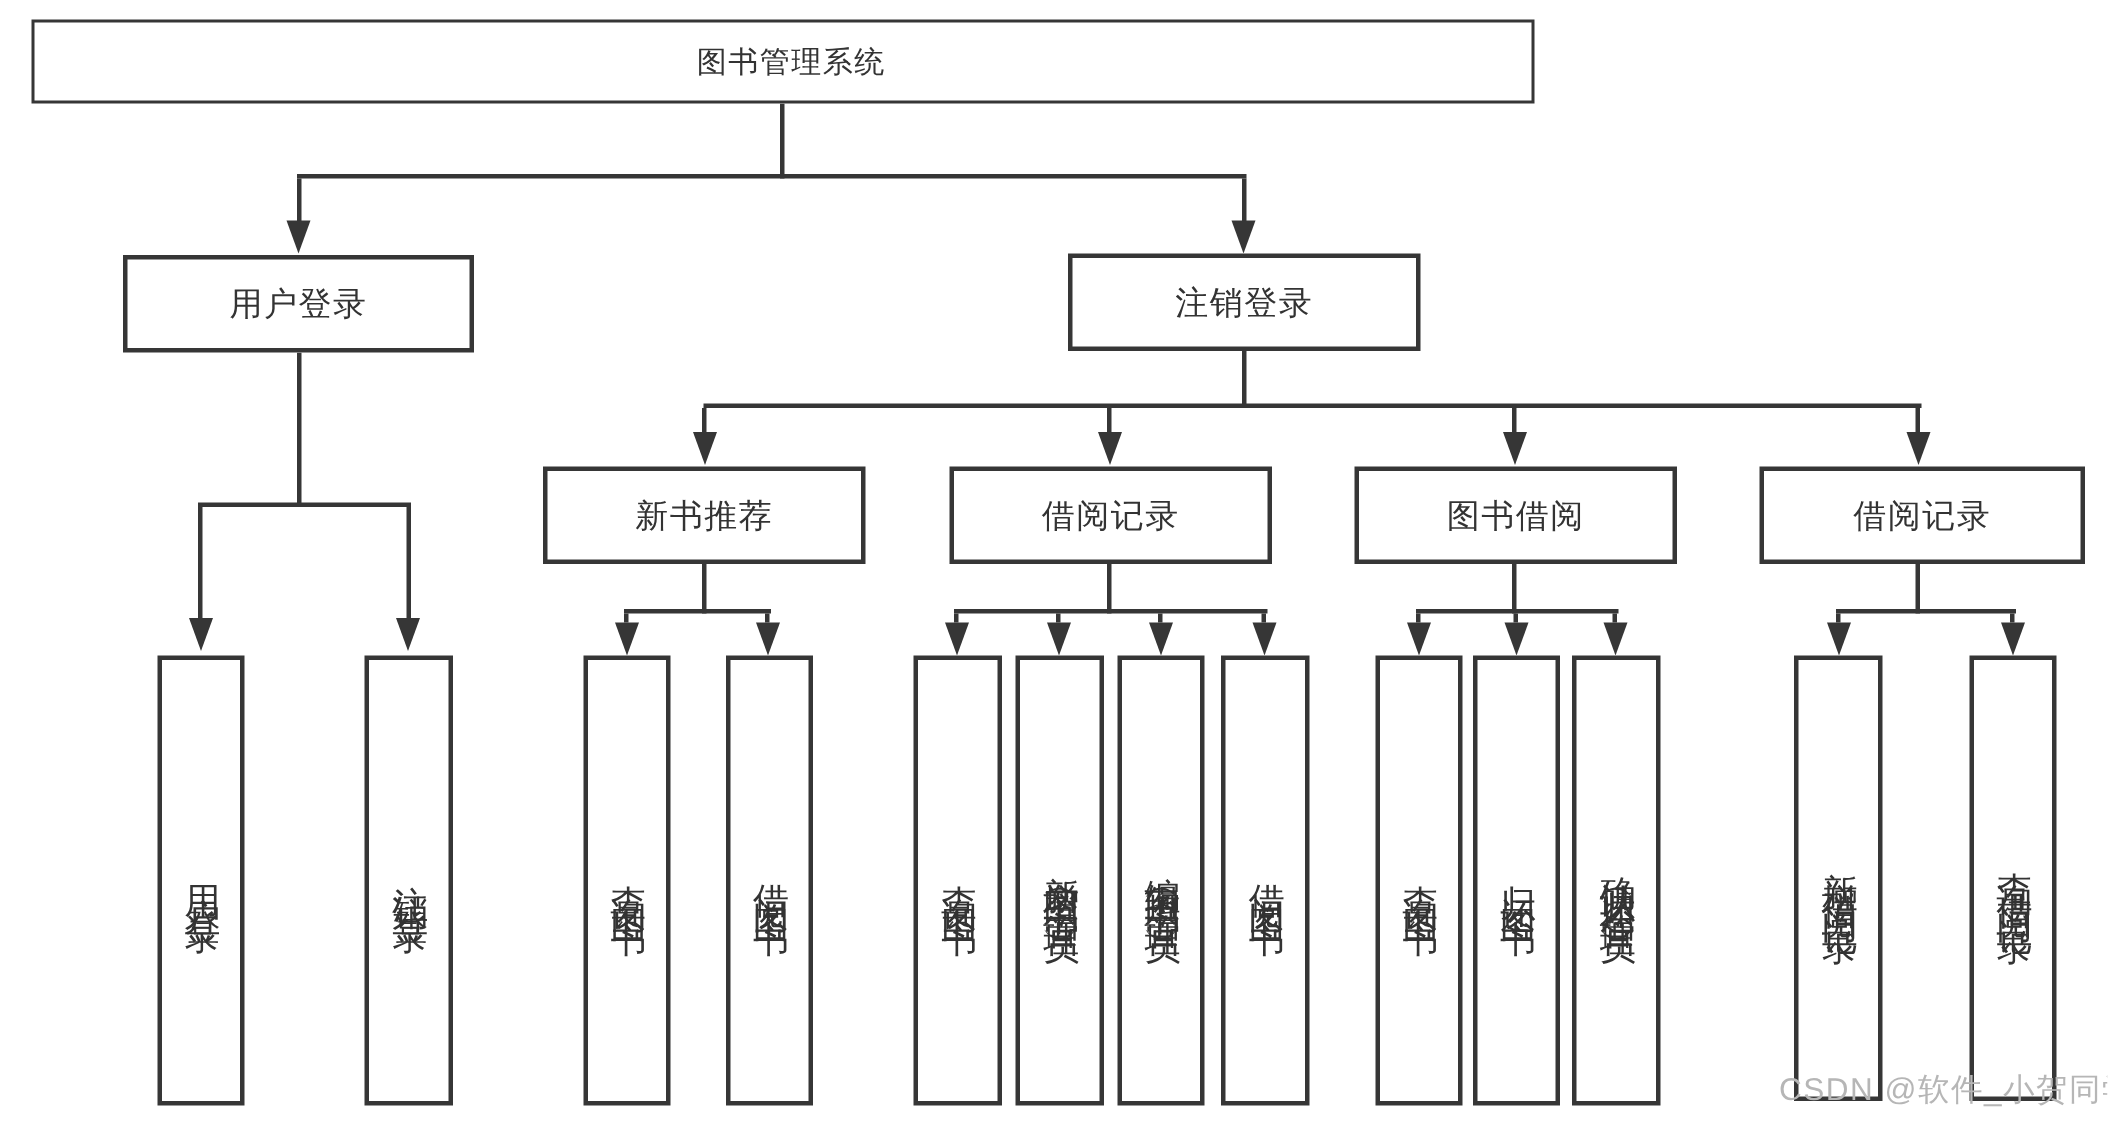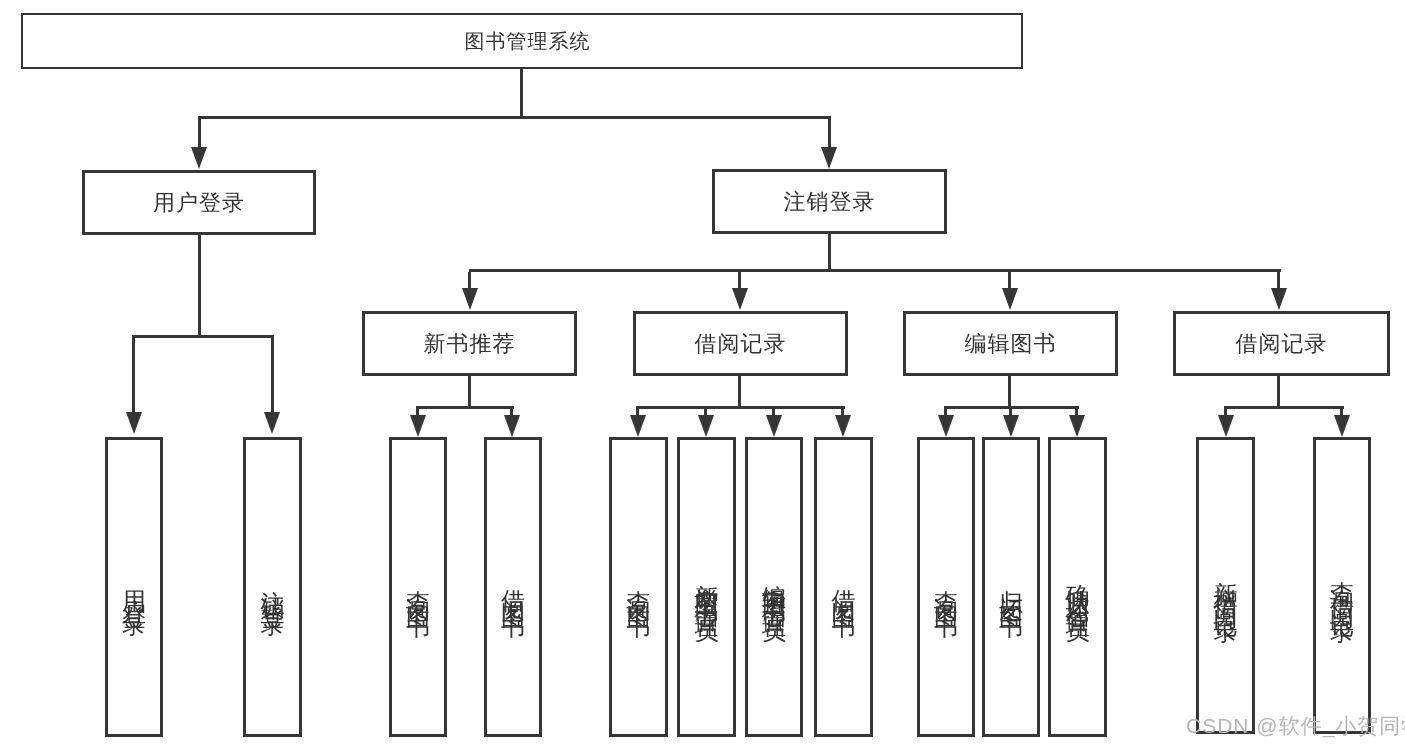--- a/index.html
+++ b/index.html
@@ -96,21 +96,21 @@
   <div class="v" style="left:1277px;top:272px;height:16px;"></div>
   <div class="arrow" style="left:1271px;top:288px;"></div>
 
   <div class="box" style="left:362px;top:311px;width:215px;height:65px;justify-content:center;">
     <span>新书推荐</span>
   </div>
   <div class="box" style="left:633px;top:311px;width:215px;height:65px;">
     <span>借阅记录</span>
   </div>
   <div class="box" style="left:903px;top:311px;width:215px;height:65px;">
-    <span>编辑图书</span>
+    <span>图书借阅</span>
   </div>
   <div class="box" style="left:1173px;top:311px;width:217px;height:65px;">
     <span>借阅记录</span>
   </div>
 
   <div class="v" style="left:468px;top:376px;height:33px;"></div>
   <div class="h" style="left:416px;top:406px;width:98px;"></div>
   <div class="v" style="left:416px;top:409px;height:6px;"></div>
   <div class="arrow" style="left:410px;top:415px;"></div>
   <div class="v" style="left:510px;top:409px;height:6px;"></div>

